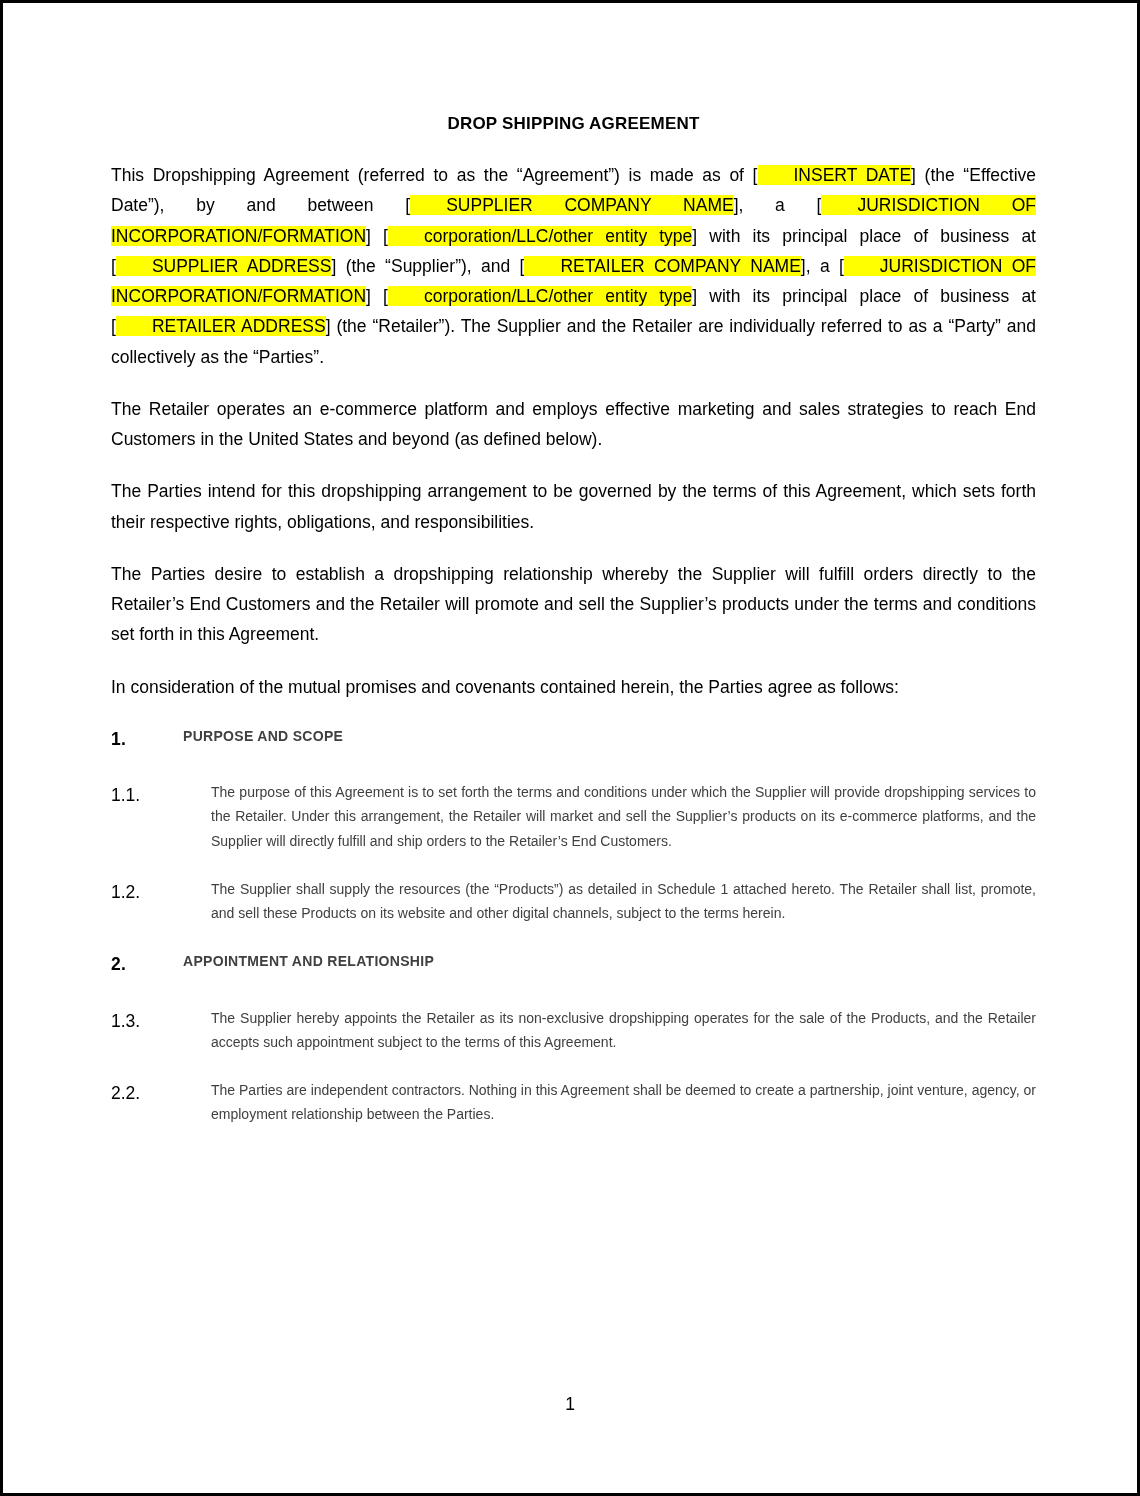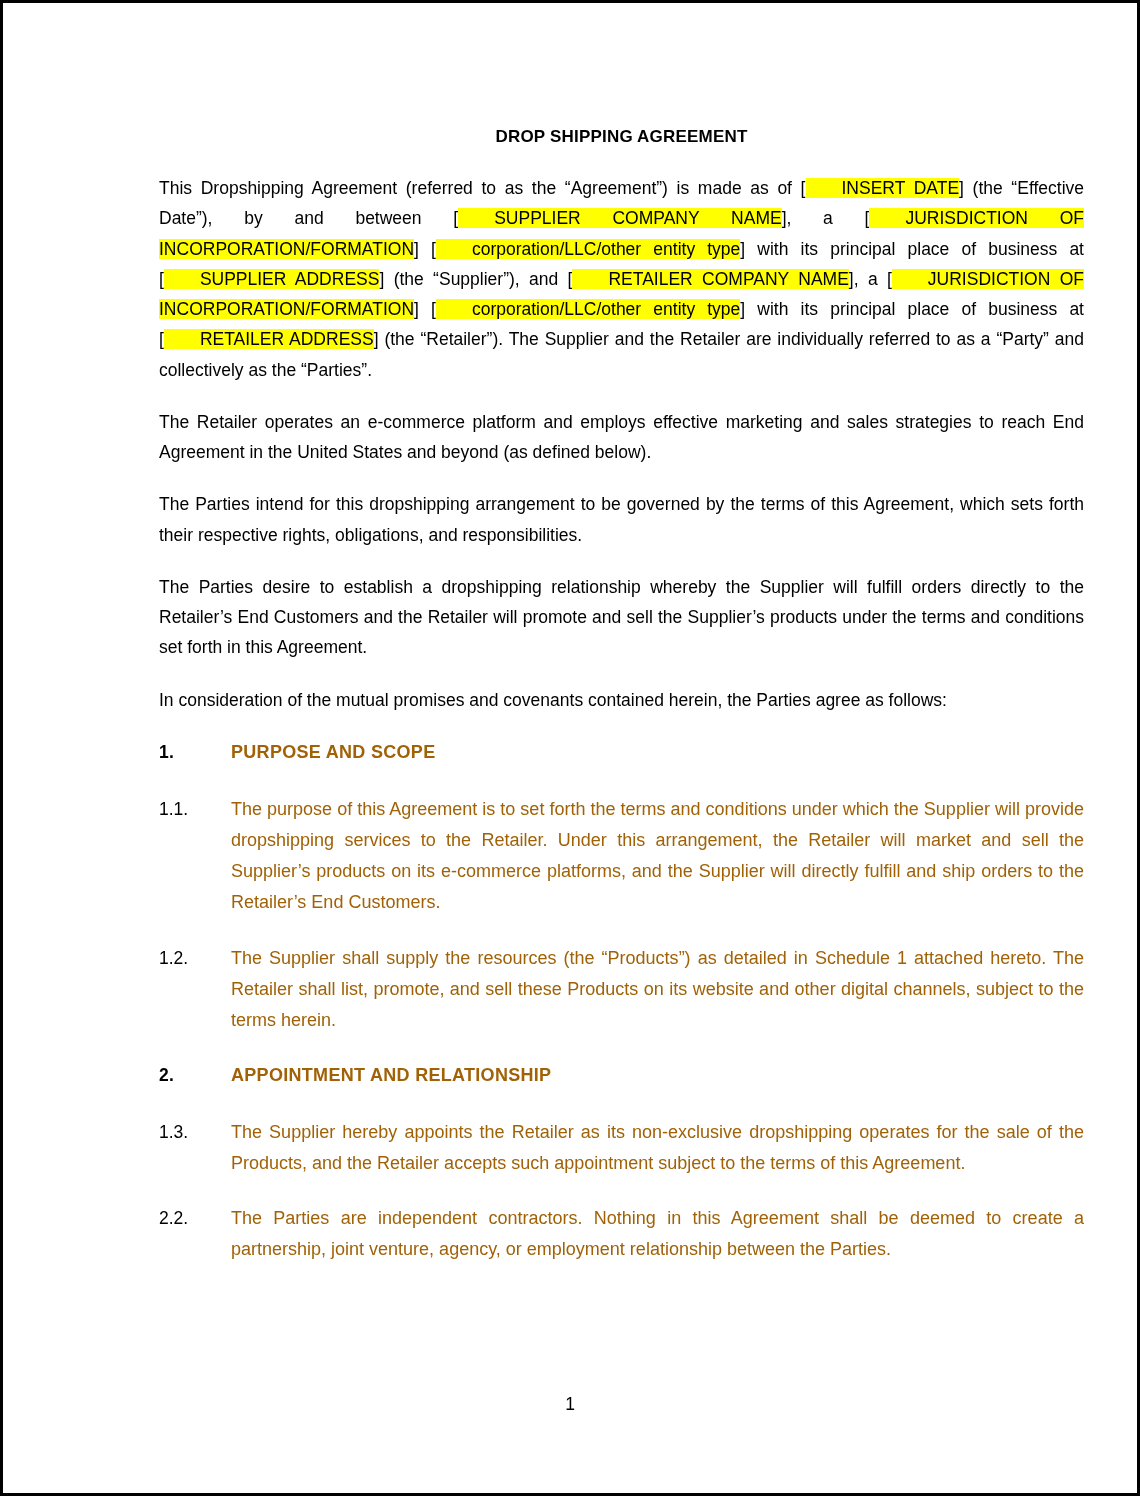--- a/index.html
+++ b/index.html
@@ -17,23 +17,22 @@
     width: 1140px;
     height: 1496px;
     box-sizing: border-box;
     border: 3px solid #000000;
     background: #ffffff;
     overflow: hidden;
   }
   .content {
     position: absolute;
     left: 108px;
-    top: 124px;
+    top: 111px;
     width: 925px;
-    margin-left: 48px;
   }
   .doc-title {
     text-align: center;
     font-weight: bold;
     font-size: 17px;
     letter-spacing: 0.2px;
     margin: 0 0 26px 0;
     color: #000;
   }
   p.para {
@@ -56,32 +55,32 @@
   }
   .section .num {
     width: 72px;
     flex: 0 0 72px;
     font-size: 17.5px;
     line-height: 1.73;
     color: #000;
   }
   .section .body {
     flex: 1 1 auto;
-    font-size: 18px;
+    font-size: 14px;
     line-height: 1.73;
     text-align: justify;
-    color: #a16207;
+    color: #404040;
   }
   .section.heading .num,
   .section.heading .body {
     font-weight: bold;
     letter-spacing: 0.3px;
   }
   .section.heading { margin-bottom: 26px; margin-top: 14px; }
-  .section.clause { margin-bottom: 24px; }
+  .section.clause { margin-bottom: 24px; gap: 28px; }
   .page-number {
     position: absolute;
     left: 0;
     right: 0;
     bottom: 78px;
     text-align: center;
     font-size: 17.5px;
     color: #000;
   }
 </style>
@@ -90,21 +89,21 @@
 
 <div class="page">
 
   <div class="content">
 
     <div class="doc-title">DROP SHIPPING AGREEMENT</div>
 
     <p class="para"><span>This Dropshipping Agreement (referred to as the “</span><b>Agreement</b><span>”) is made as of [</span><span class="hl">INSERT DATE</span><span>] (the “</span><b>Effective Date</b><span>”), by and between [</span><span class="hl">SUPPLIER COMPANY NAME</span><span>], a [</span><span class="hl">JURISDICTION OF INCORPORATION/FORMATION</span><span>] [</span><span class="hl">corporation/LLC/other entity type</span><span>] with its principal place of business at [</span><span class="hl">SUPPLIER ADDRESS</span><span>] (the “</span><b>Supplier</b><span>”), and [</span><span class="hl">RETAILER COMPANY NAME</span><span>], a [</span><span class="hl">JURISDICTION OF INCORPORATION/FORMATION</span><span>] [</span><span class="hl">corporation/LLC/other entity type</span><span>] with its principal place of business at [</span><span class="hl">RETAILER ADDRESS</span><span>] (the “</span><b>Retailer</b><span>”). The Supplier and the Retailer are individually referred to as a “</span><b>Party</b><span>” and collectively as the “</span><b>Parties</b><span>”.</span></p>
 
 
-    <p class="para">The Retailer operates an e-commerce platform and employs effective marketing and sales strategies to reach End Agreement in the United States and beyond (as defined below).</p>
+    <p class="para">The Retailer operates an e-commerce platform and employs effective marketing and sales strategies to reach End Customers in the United States and beyond (as defined below).</p>
 
     <p class="para">The Parties intend for this dropshipping arrangement to be governed by the terms of this Agreement, which sets forth their respective rights, obligations, and responsibilities.</p>
 
     <p class="para">The Parties desire to establish a dropshipping relationship whereby the Supplier will fulfill orders directly to the Retailer’s End Customers and the Retailer will promote and sell the Supplier’s products under the terms and conditions set forth in this Agreement.</p>
 
     <p class="para">In consideration of the mutual promises and covenants contained herein, the Parties agree as follows:</p>
 
     <div class="section heading">
       <div class="num">1.</div>
       <div class="body">PURPOSE AND SCOPE</div>

